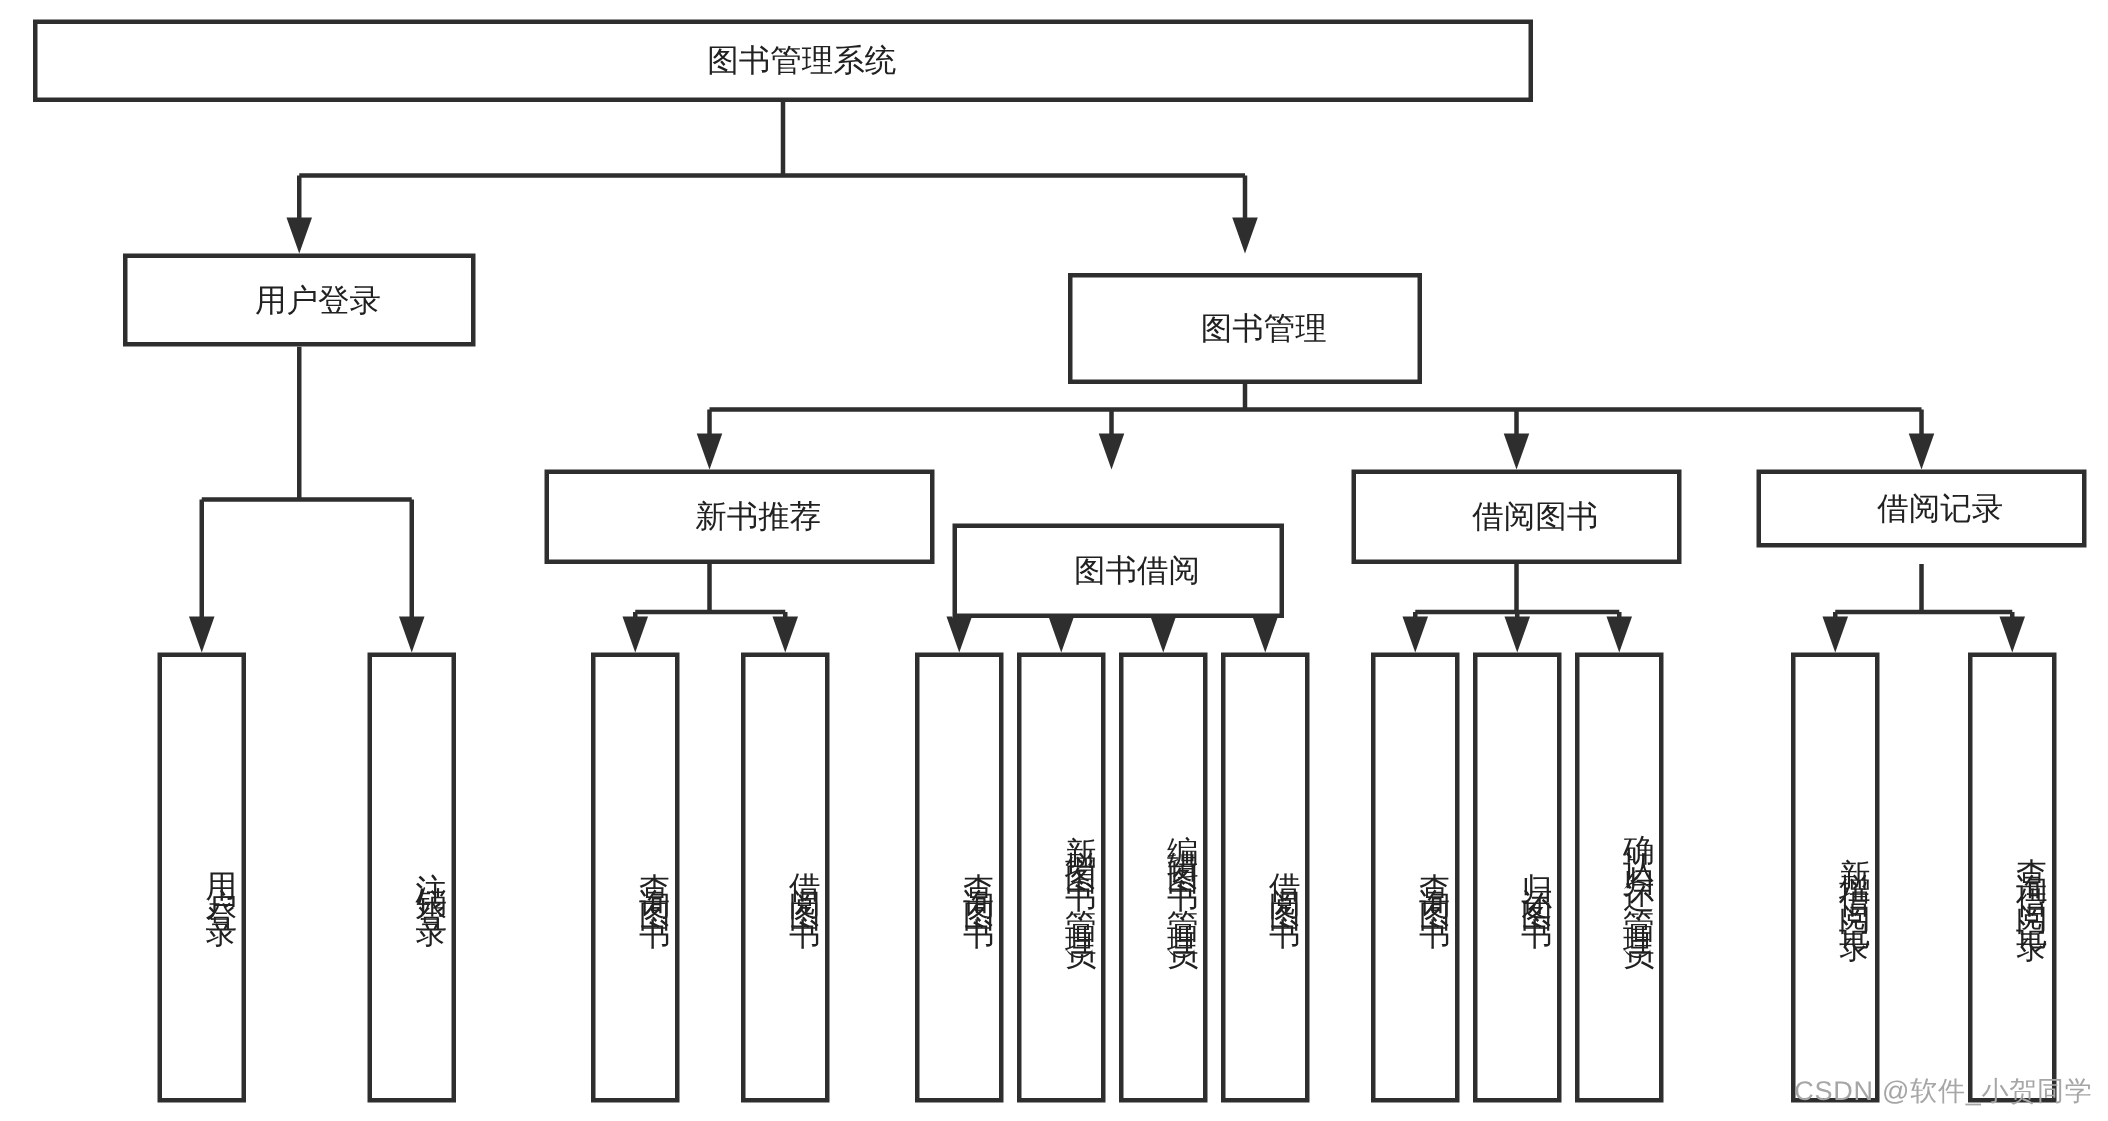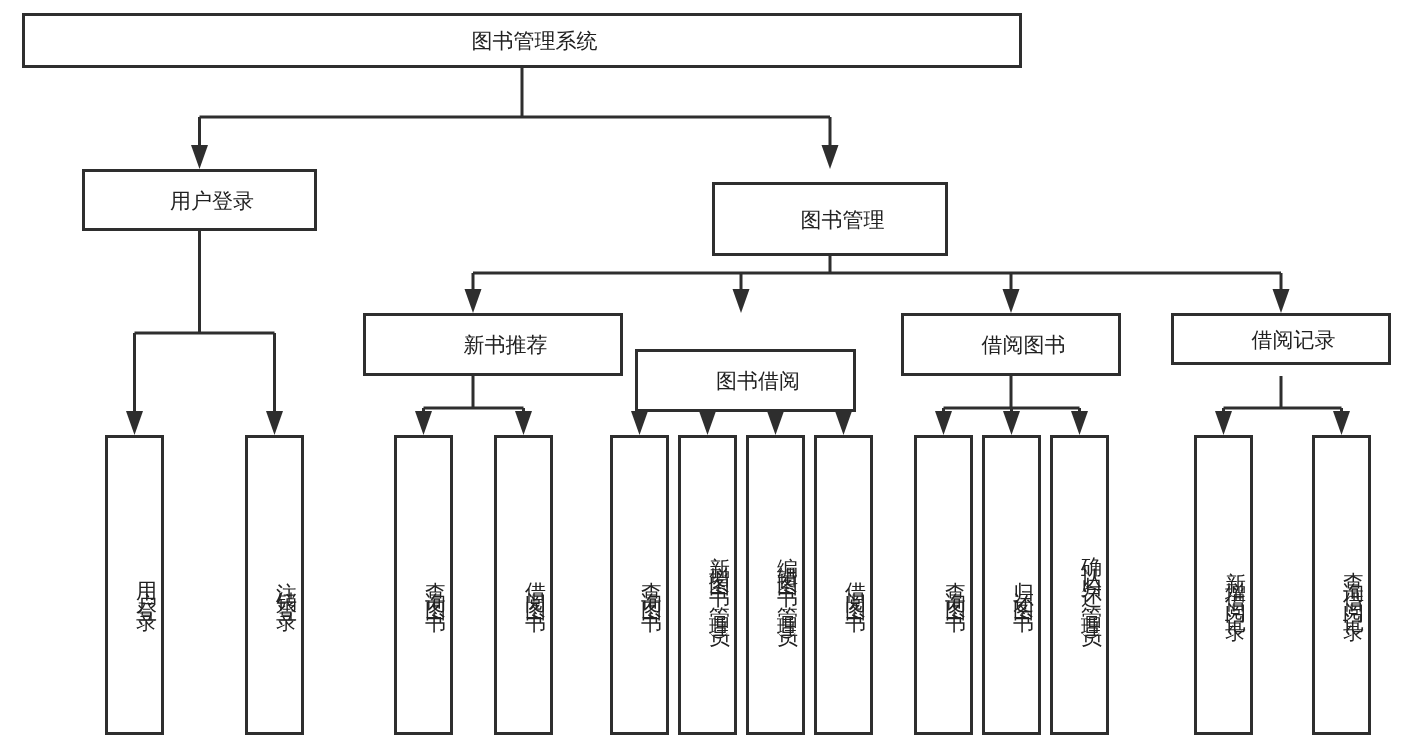--- a/index.html
+++ b/index.html
@@ -159,14 +159,15 @@
     <span>确认归还（管理员）</span>
   </div>
 
   <div class="box vbox" style="left:1194px; top:435px; width:59px; height:300px;">
     <span>新增借阅记录</span>
   </div>
   <div class="box vbox" style="left:1312px; top:435px; width:59px; height:300px;">
     <span>查询借阅记录</span>
   </div>
 
+  <div class="watermark">CSDN @软件_小贺同学</div>
 
 </div>
 
 </body></html>

